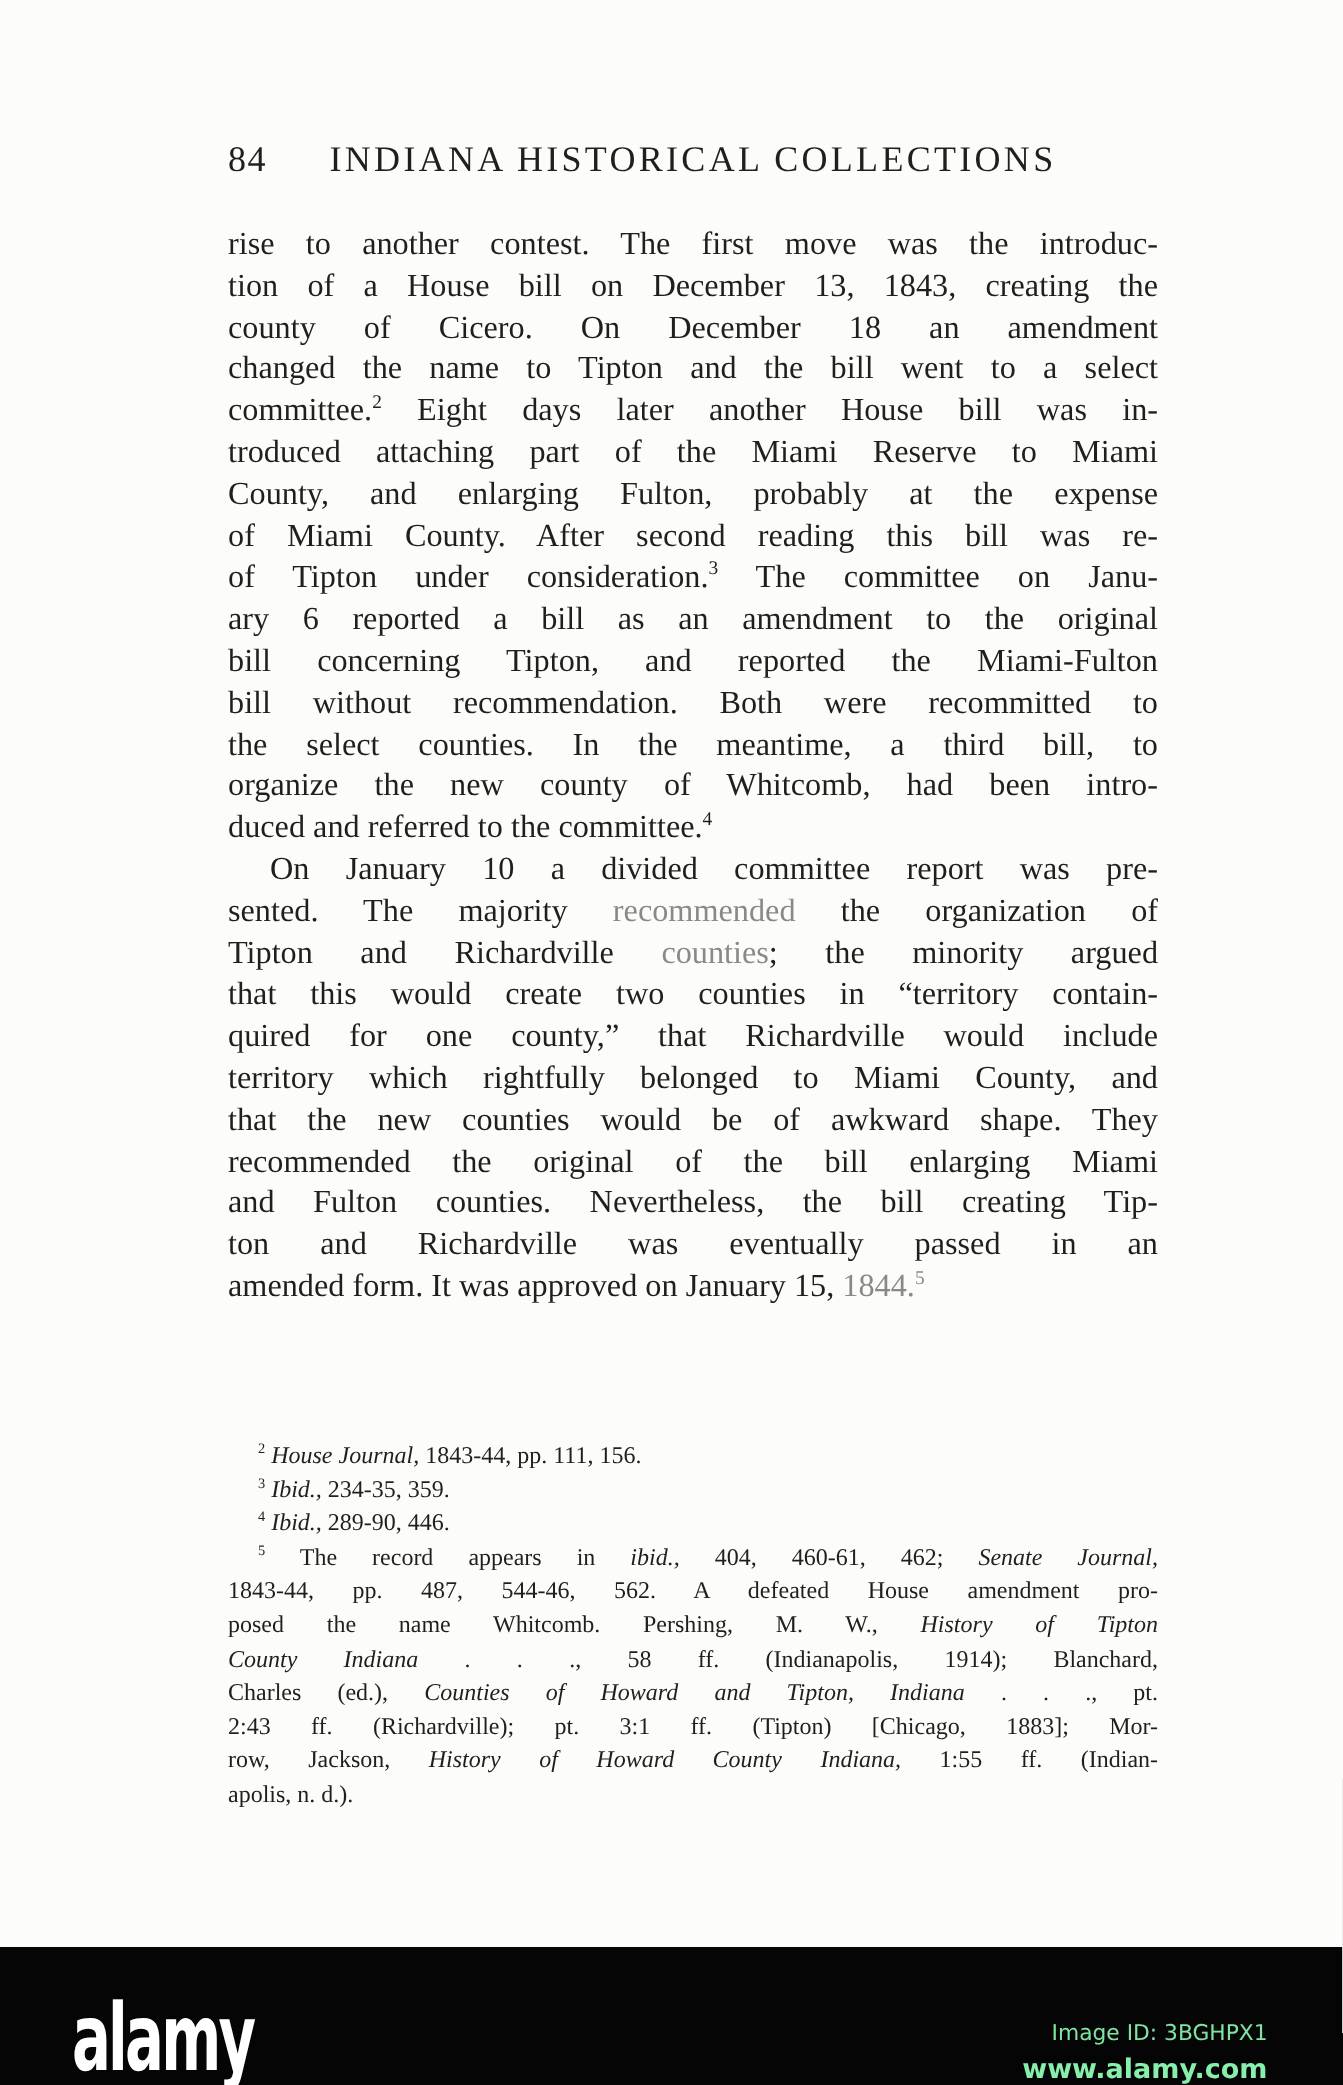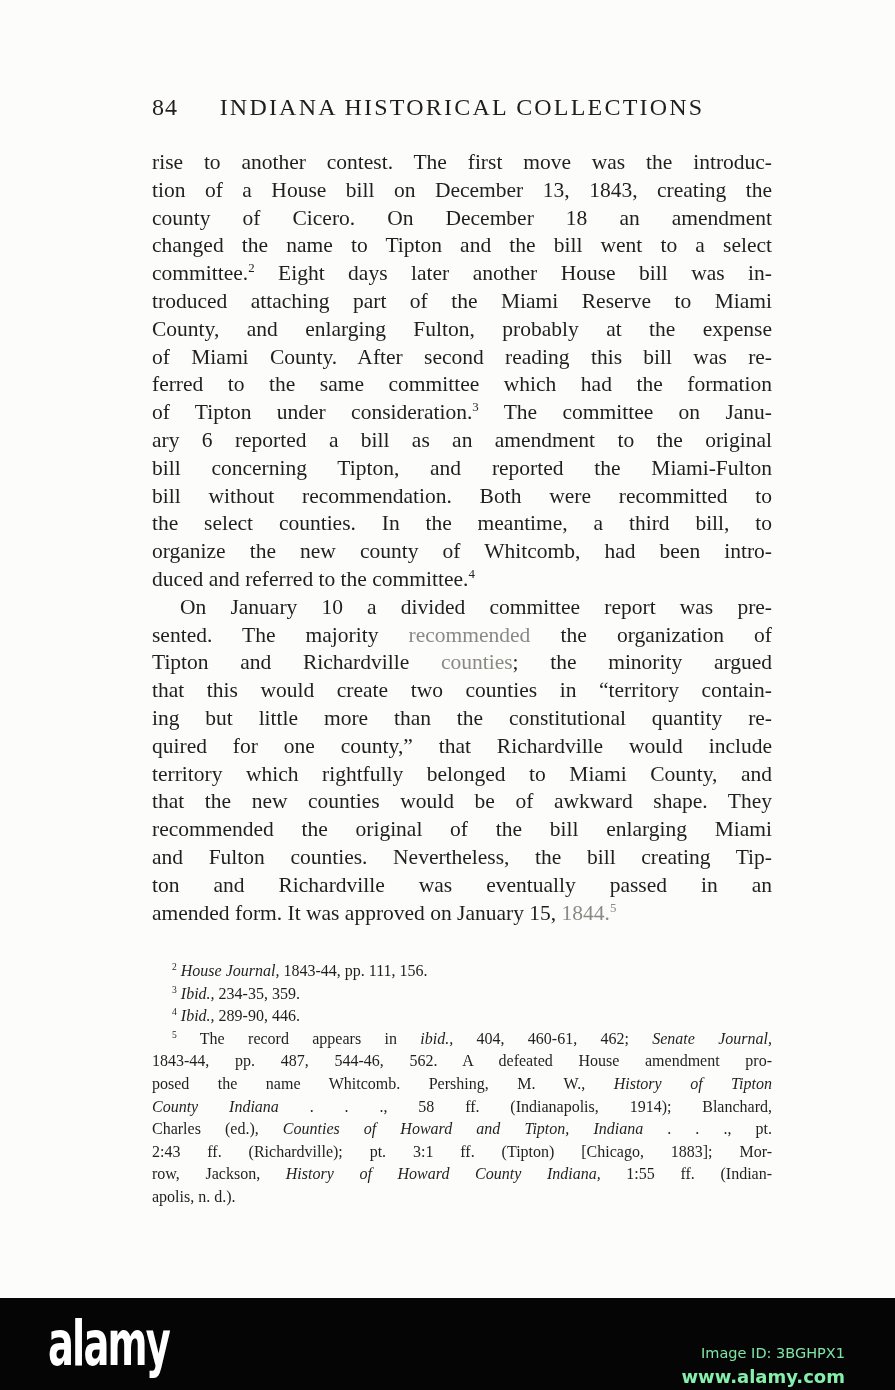--- a/index.html
+++ b/index.html
@@ -23,21 +23,21 @@
   .fnblock { position:absolute; left:152px; top:960px; width:620px; font-size:16px; }
   .fline { line-height:22.6px; height:22.6px; }
   .fline.just { height:22.6px; }
   .fline.indent { text-indent:20px; }
   sup { font-size:60%; line-height:0; vertical-align:super; }
   .it { font-style:italic; }
   .faded { color:#8b8983; }
   .wmbar {
     position:absolute; left:0; top:1298px; width:895px; height:92px;
     background:#050505; box-sizing:border-box;
-    display:flex; align-items:center; justify-content:space-between;
+    display:flex; align-items:flex-end; justify-content:space-between;
     padding:0 50px 0 48px;
     font-family:"DejaVu Sans","Liberation Sans",sans-serif;
   }
   .wmlogo {
     color:#fff; font-weight:bold; font-size:62px; letter-spacing:-3px;
     transform:scaleX(0.62); transform-origin:left center; line-height:1;
   }
   .wmright { text-align:right; color:#86efac;margin-top:44px; }
   .wmid { font-size:14.5px; font-weight:normal; opacity:0.95; margin-bottom:5px; }
   .wmurl { font-size:18px; font-weight:bold; }
@@ -55,35 +55,33 @@
   <div class="bodyblock">
     <div>
         <div class="bline just">rise to another contest.  The first move was the introduc-</div>
         <div class="bline just">tion of a House bill on December 13, 1843, creating the</div>
         <div class="bline just">county of Cicero.  On December 18 an amendment</div>
         <div class="bline just">changed the name to Tipton and the bill went to a select</div>
         <div class="bline just">committee.<sup>2</sup>  Eight days later another House bill was in-</div>
         <div class="bline just">troduced attaching part of the Miami Reserve to Miami</div>
         <div class="bline just">County, and enlarging Fulton, probably at the expense</div>
         <div class="bline just">of Miami County.  After second reading this bill was re-</div>
-        <div class="bline just">ferred to the same committee which had the formation</div>
         <div class="bline just">of Tipton under consideration.<sup>3</sup>  The committee on Janu-</div>
         <div class="bline just">ary 6 reported a bill as an amendment to the original</div>
         <div class="bline just">bill concerning Tipton, and reported the Miami-Fulton</div>
         <div class="bline just">bill without recommendation.  Both were recommitted to</div>
         <div class="bline just">the select counties.  In the meantime, a third bill, to</div>
         <div class="bline just">organize the new county of Whitcomb, had been intro-</div>
         <div class="bline">duced and referred to the committee.<sup>4</sup></div>
       </div>
     <div>
         <div class="bline just indent">On January 10 a divided committee report was pre-</div>
         <div class="bline just">sented.  The majority <span class="faded">recommended</span> the organization of</div>
         <div class="bline just">Tipton and Richardville <span class="faded">counties</span>; the minority argued</div>
         <div class="bline just">that this would create two counties in “territory contain-</div>
-        <div class="bline just">ing but little more than the constitutional quantity re-</div>
         <div class="bline just">quired for one county,” that Richardville would include</div>
         <div class="bline just">territory which rightfully belonged to Miami County, and</div>
         <div class="bline just">that the new counties would be of awkward shape.  They</div>
         <div class="bline just">recommended the original of the bill enlarging Miami</div>
         <div class="bline just">and Fulton counties.  Nevertheless, the bill creating Tip-</div>
         <div class="bline just">ton and Richardville was eventually passed in an</div>
         <div class="bline">amended form.  It was approved on January 15, <span class="faded">1844.</span><sup class="faded">5</sup></div>
       </div>
   </div>
 

